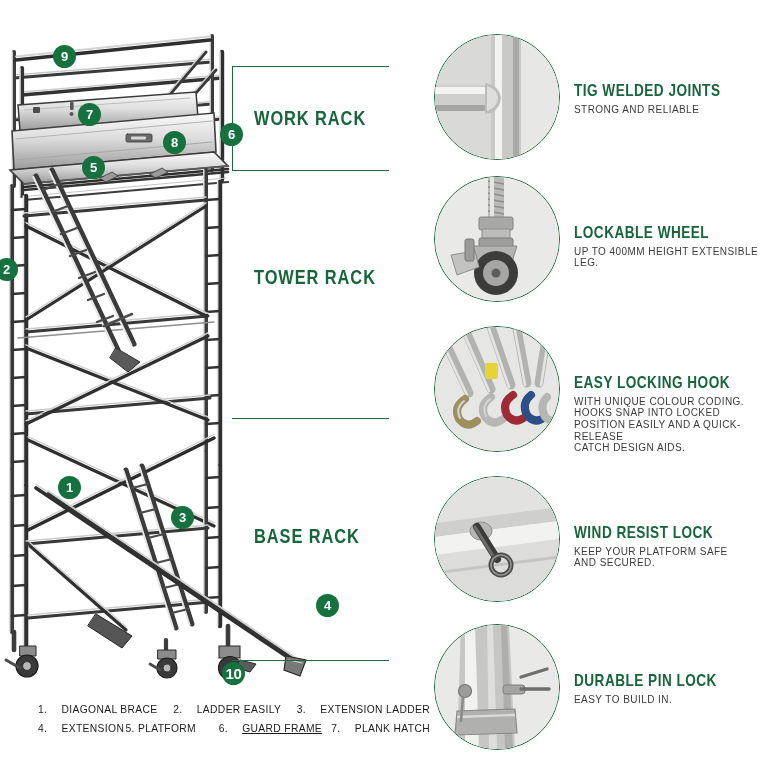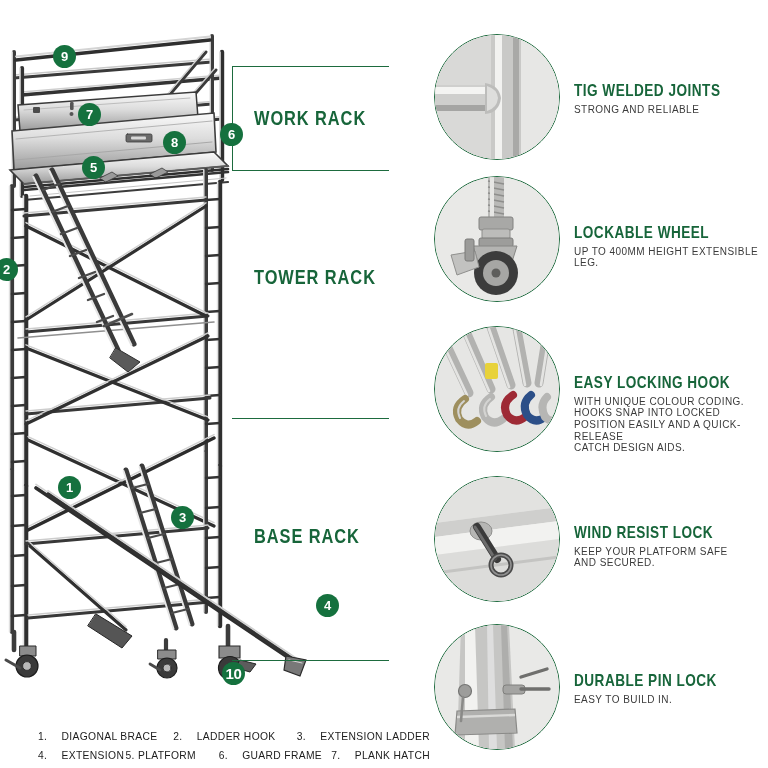--- a/index.html
+++ b/index.html
@@ -74,21 +74,21 @@
     line-height: 1;
     letter-spacing: -0.3px;
     box-sizing: border-box;
   }
   .badge.small-num { font-size: 15px; }
 
   
   #legend {
     position: absolute;
     left: 38px;
-    top: 728px;
+    top: 701px;
     width: 392px;
     color: #1c1c1c;
     font-size: 10.3px;
     letter-spacing: 0.35px;
     line-height: 18.5px;
   }
   .legend-row {
     display: flex;
     white-space: nowrap;
   }
@@ -409,39 +409,39 @@
     <div class="badge small-num" style="left:222px; top:662px;">10</div>
 
     <div id="legend">
       <div class="legend-row">
         <span class="legend-item" style="width:138px;">
           <span class="legend-num">1.</span>
           <span style="margin-left:11px;">DIAGONAL BRACE</span>
         </span>
         <span class="legend-item" style="width:126px;">
           <span class="legend-num">2.</span>
-          <span style="margin-left:11px;">LADDER HOOK</span>
+          <span style="margin-left:11px;">LADDER EASILY</span>
         </span>
         <span class="legend-item">
           <span class="legend-num">3.</span>
           <span style="margin-left:11px;">EXTENSION LADDER</span>
         </span>
       </div>
       <div class="legend-row">
         <span class="legend-item" style="width:90px;">
           <span class="legend-num">4.</span>
           <span style="margin-left:11px;">EXTENSION</span>
         </span>
         <span class="legend-item" style="width:96px;">
           <span class="legend-num">5.</span>
           <span style="">PLATFORM</span>
         </span>
         <span class="legend-item" style="width:116px;">
           <span class="legend-num">6.</span>
-          <span style="margin-left:11px;">GUARD FRAME</span>
+          <span style="margin-left:11px;text-decoration:underline;">GUARD FRAME</span>
         </span>
         <span class="legend-item">
           <span class="legend-num">7.</span>
           <span style="margin-left:11px;">PLANK HATCH</span>
         </span>
       </div>
     </div>
   </div>
 
   <div id="features-panel">

